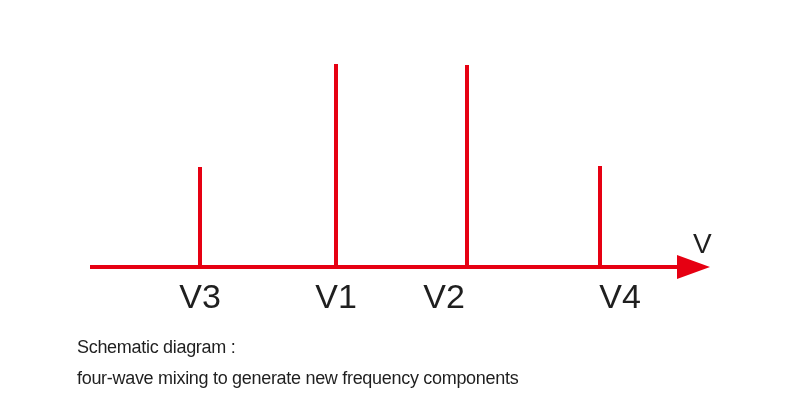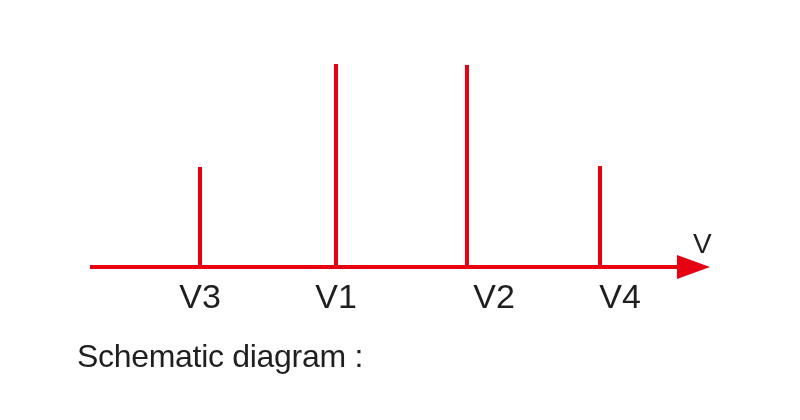--- a/index.html
+++ b/index.html
@@ -43,43 +43,44 @@
   .spec-label {
     position: absolute;
     top: 277px;
     transform: translateX(-50%);
     font-size: 34px;
     color: var(--text);
     white-space: nowrap;
   }
   .caption {
     position: absolute;
-    left: 77px; top: 341px;
-    font-size: 32px;
+    left: 77px; top: 332px;
+    font-size: 18px;
     line-height: 31px;
     letter-spacing: -0.3px;
     color: var(--text);
     white-space: nowrap;
   }
 </style>
 </head>
 <body>
 
 <div class="stage">
   <div class="axis-shaft" id="axis-shaft" style="left: 90px; top: 265px; width: 589px; height: 4px;"></div>
   <div class="arrow-head" id="arrow-head" style="left: 677px; top: 255px;"></div>
   <div class="axis-label">V</div>
 
   <div id="lines-container">
       <div class="spec-line" style="left: 198px; top: 167px; width: 4px; height: 102px;"></div>
       <div class="spec-label" style="left: 200px;">V3</div>
       <div class="spec-line" style="left: 334px; top: 64px; width: 4px; height: 205px;"></div>
       <div class="spec-label" style="left: 336px;">V1</div>
       <div class="spec-line" style="left: 465px; top: 65px; width: 4px; height: 204px;"></div>
-      <div class="spec-label" style="left: 494px;">V2</div>
+      <div class="spec-label" style="left: 444px;">V2</div>
       <div class="spec-line" style="left: 598px; top: 166px; width: 4px; height: 103px;"></div>
       <div class="spec-label" style="left: 620px;">V4</div>
     </div>
 
   <div class="caption">
     <div>Schematic diagram :</div>
+    <div>four-wave mixing to generate new frequency components</div>
   </div>
 </div>
 
 </body></html>

